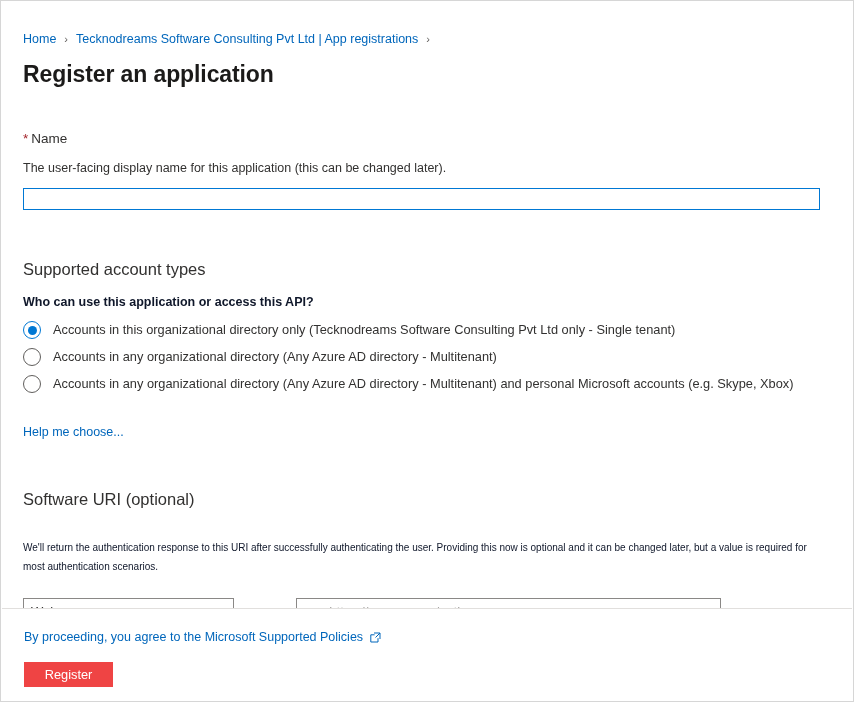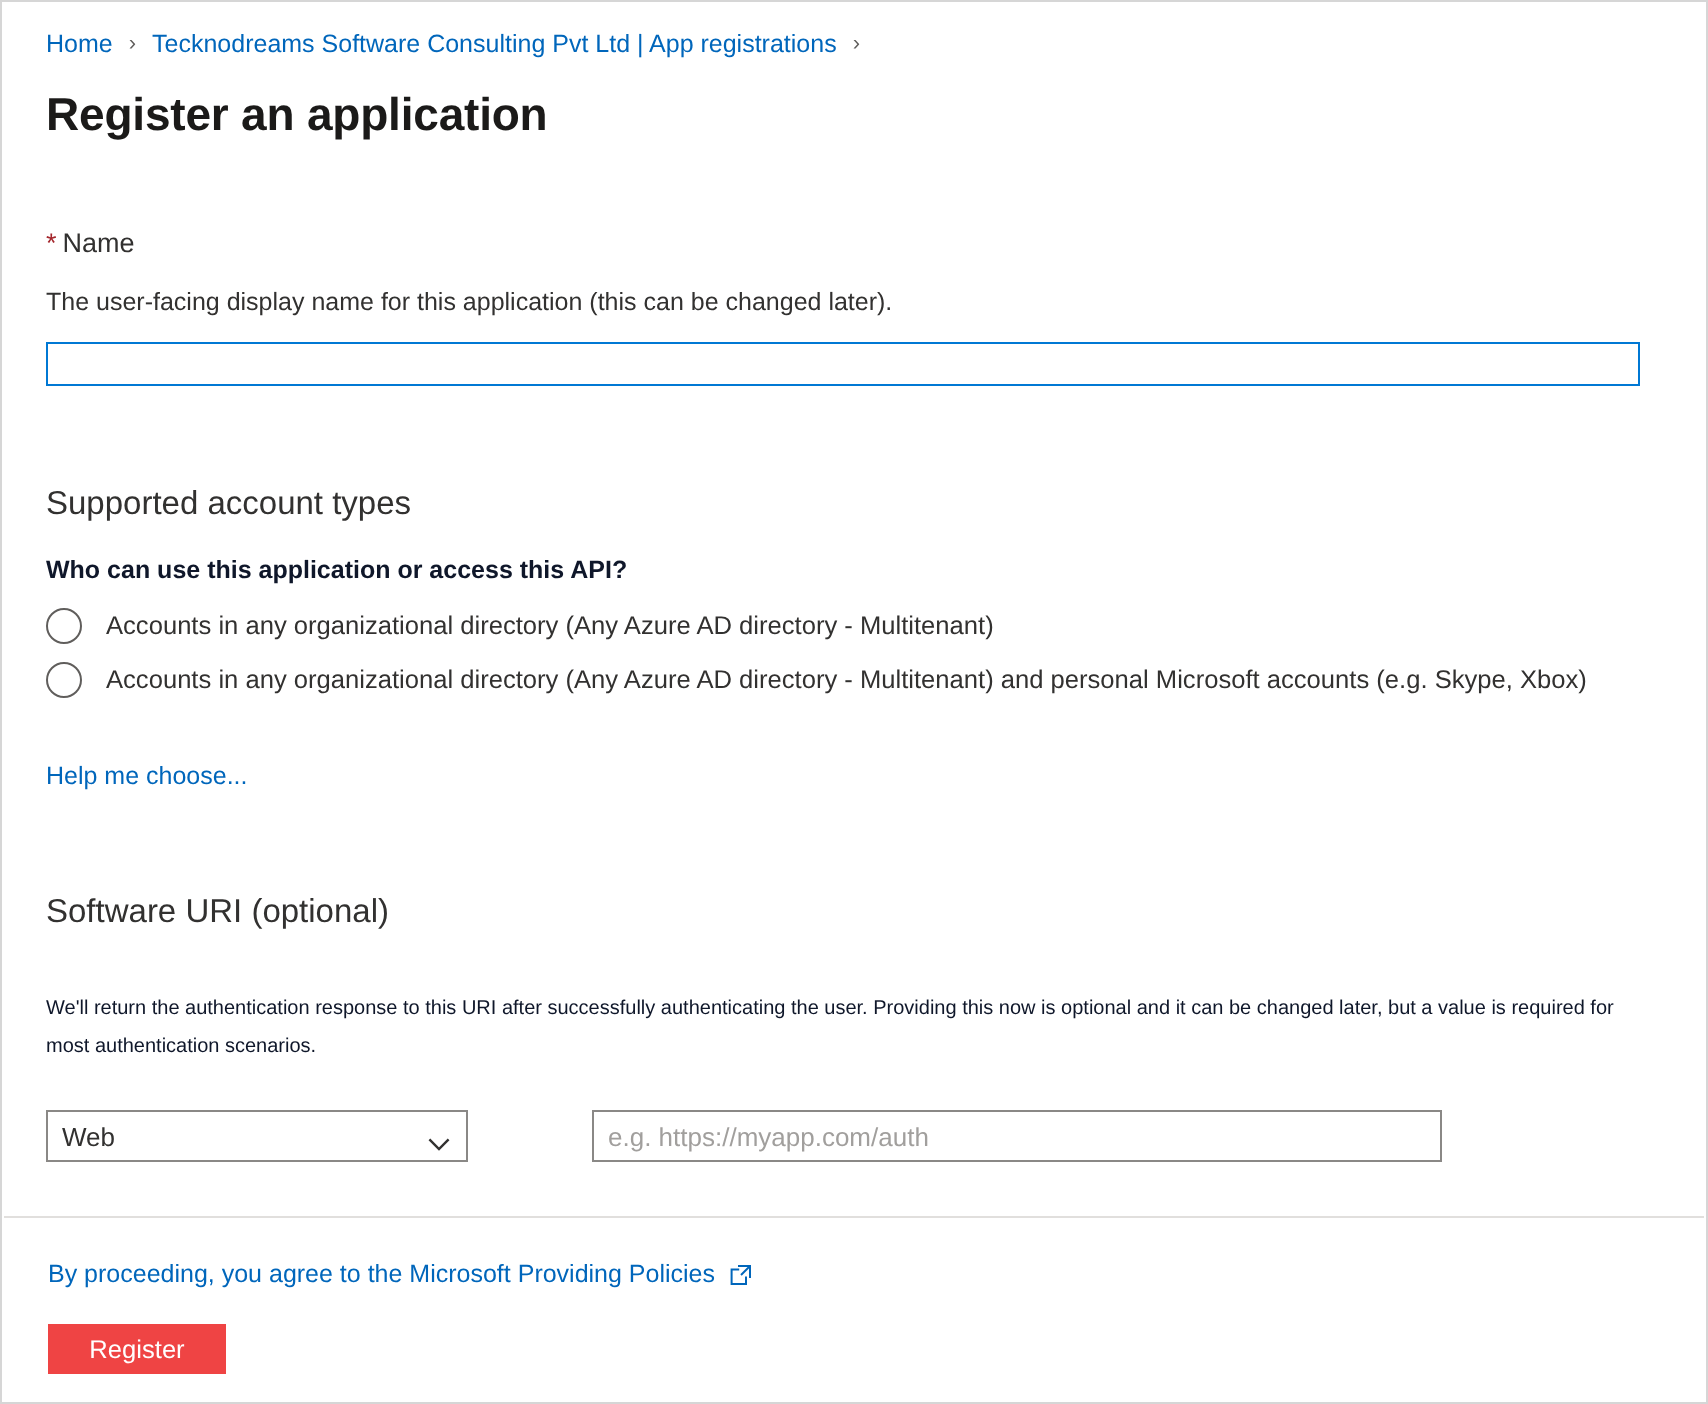--- a/index.html
+++ b/index.html
@@ -25,21 +25,21 @@
   }
   .content {
     padding: 0 22px;
   }
 
   
   .breadcrumb {
     display: flex;
     align-items: center;
     font-size: 12.5px;
-    padding-top: 13px;
+    padding-top: 30px;
     line-height: 16px;
     white-space: nowrap;
   }
   .crumb-link {
     color: #0066bb;
     cursor: pointer;
     text-decoration: none;
   }
   .crumb-sep {
     color: #605e5c;
@@ -278,20 +278,24 @@
       </div>
       <div class="help-text">The user-facing display name for this application (this can be changed later).</div>
       <input class="text-input" type="text" value="" style="">
     </div>
 
     <div>
       <div class="section-heading">Supported account types</div>
       <div class="sub-question">Who can use this application or access this API?</div>
 
       <div class="radio-list">
+        <div class="radio-row selected">
+          <span class="radio-mark"></span>
+          <span class="radio-label">Accounts in this organizational directory only (Tecknodreams Software Consulting Pvt Ltd only - Single tenant)</span>
+        </div>
         <div class="radio-row">
           <span class="radio-mark"></span>
           <span class="radio-label">Accounts in any organizational directory (Any Azure AD directory - Multitenant)</span>
         </div>
         <div class="radio-row">
           <span class="radio-mark"></span>
           <span class="radio-label">Accounts in any organizational directory (Any Azure AD directory - Multitenant) and personal Microsoft accounts (e.g. Skype, Xbox)</span>
         </div>
       </div>
 
@@ -316,21 +320,21 @@
           </span>
         </span>
         <input class="uri-input" type="text" placeholder="e.g. https://myapp.com/auth" style="">
       </div>
     </div>
 
   </div>
 
   <div class="footer">
     <div class="policy-line">
-      <a class="policy-link">By proceeding, you agree to the Microsoft Providing Policies</a>
+      <a class="policy-link">By proceeding, you agree to the Microsoft Supported Policies</a>
       <span class="ext-icon">
         <svg width="11" height="11" viewBox="0 0 11 11">
           <path d="M4 1 H10 V7" fill="none" stroke="#0066bb" stroke-width="1"></path>
           <path d="M10 1 L5.5 5.5" fill="none" stroke="#0066bb" stroke-width="1"></path>
           <path d="M8 6.2 V10 H0.8 V2.8 H4.6" fill="none" stroke="#0066bb" stroke-width="1"></path>
         </svg>
       </span>
     </div>
     <button class="register-btn">Register</button>
   </div>

